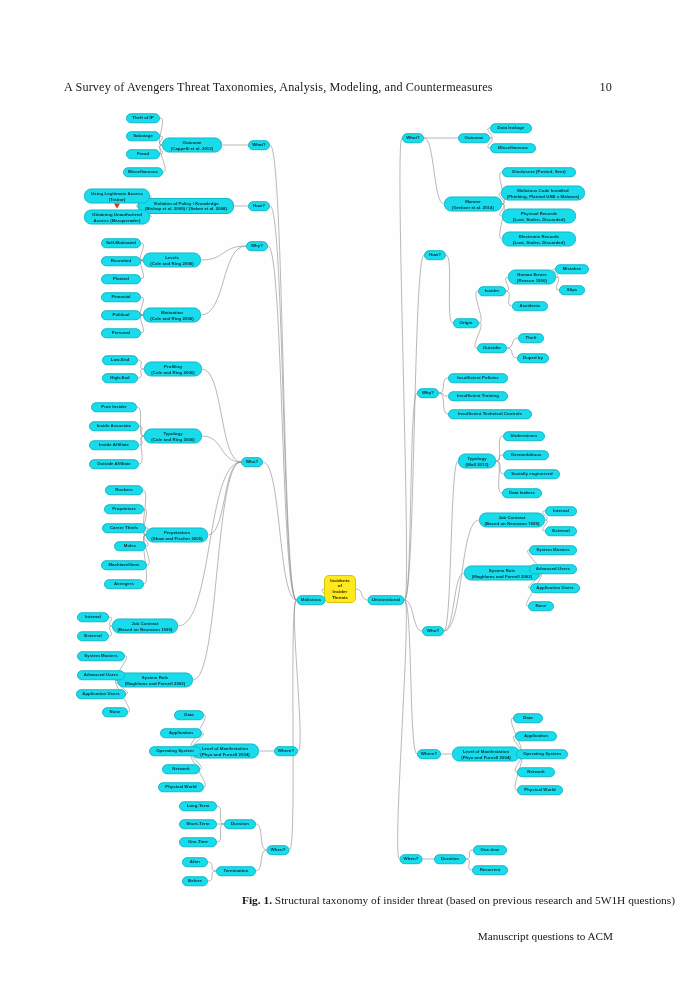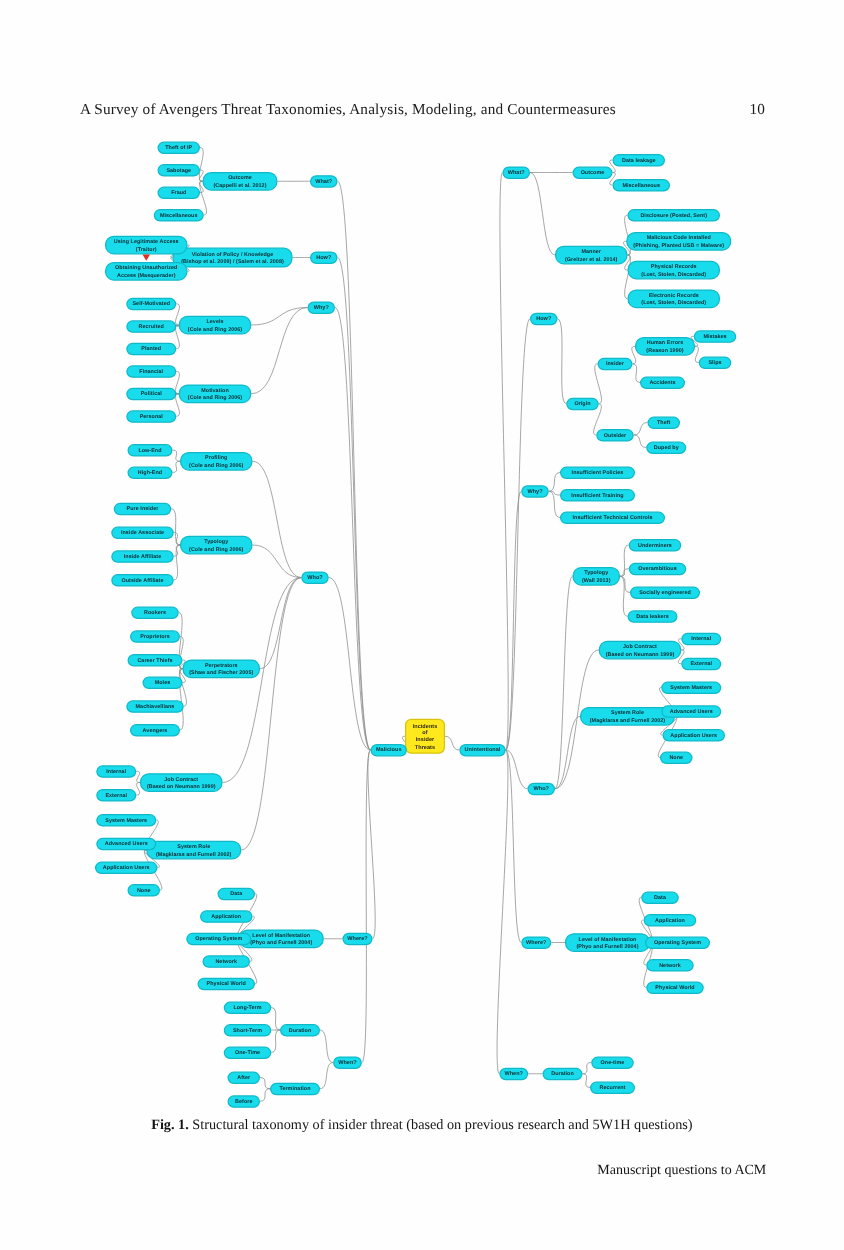--- a/index.html
+++ b/index.html
@@ -33,21 +33,21 @@
     letter-spacing: 0.15px;
   }
   .runhead .title { white-space: nowrap; }
   .runhead .pageno { font-size: 12.2px; }
 
   
   .caption {
     position: absolute;
     left: 0; top: 894px;
     width: 675px;
-    text-align: center;
+    text-align: right;
     font-family: "Liberation Serif", serif;
     font-size: 11.4px;
     color: #161616;
   }
   .caption b { font-weight: 700; }
   .footer {
     position: absolute;
     right: 62px; top: 930px;
     font-family: "Liberation Serif", serif;
     font-size: 11.2px;

